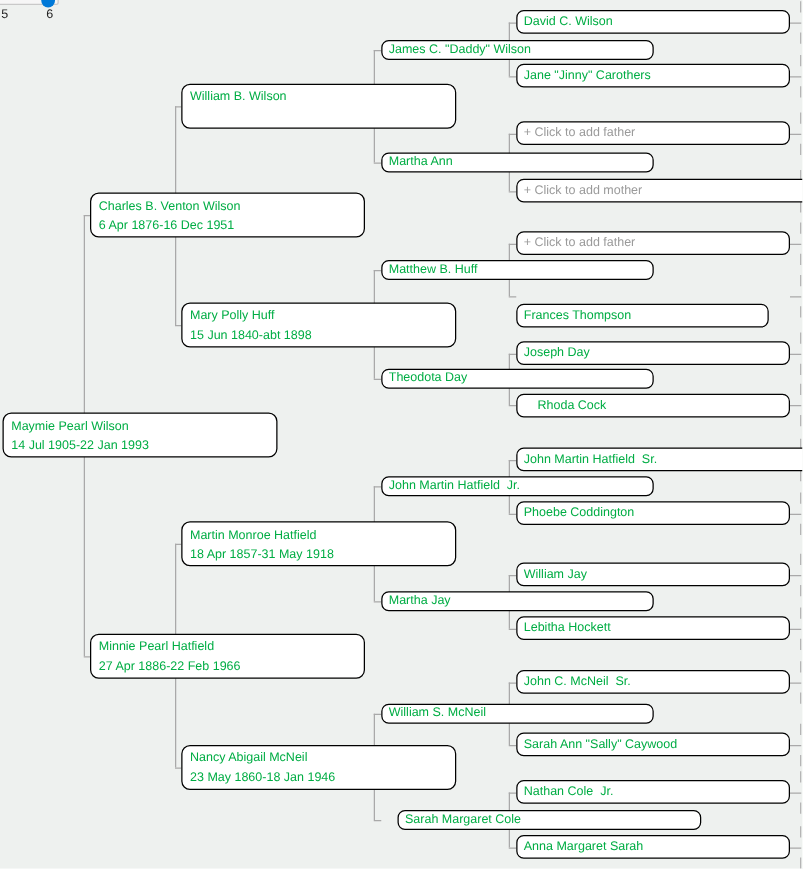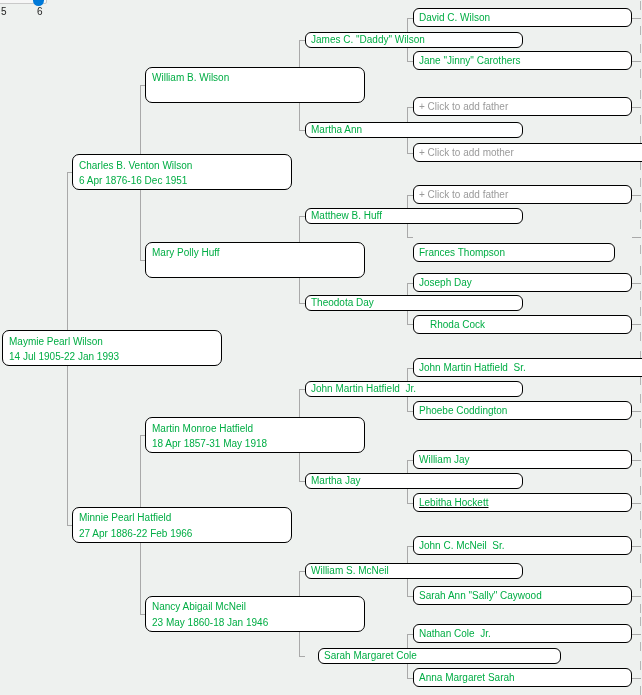--- a/index.html
+++ b/index.html
@@ -148,20 +148,21 @@
       </div>
       <div class="person-box gen2 two-line" style="left: 72px; top: 506.5px; width: 220px; height: 36px;">
         <span class="person-label">Minnie Pearl Hatfield</span>
         <span class="person-label">27 Apr 1886-22 Feb 1966</span>
       </div>
       <div class="person-box gen3 two-line" style="left: 145px; top: 66.5px; width: 220px; height: 36px;">
         <span class="person-label">William B. Wilson</span>
       </div>
       <div class="person-box gen3 two-line" style="left: 145px; top: 241.5px; width: 220px; height: 36px;">
         <span class="person-label">Mary Polly Huff</span>
+        <span class="person-label">15 Jun 1840-abt 1898</span>
       </div>
       <div class="person-box gen3 two-line" style="left: 145px; top: 417px; width: 220px; height: 36px;">
         <span class="person-label">Martin Monroe Hatfield</span>
         <span class="person-label">18 Apr 1857-31 May 1918</span>
       </div>
       <div class="person-box gen3 two-line" style="left: 145px; top: 595.5px; width: 220px; height: 36px;">
         <span class="person-label">Nancy Abigail McNeil</span>
         <span class="person-label">23 May 1860-18 Jan 1946</span>
       </div>
       <div class="person-box gen4" style="left: 305px; top: 31.5px; width: 218px; height: 16px;">
@@ -214,21 +215,21 @@
       </div>
       <div class="person-box gen5" style="left: 413px; top: 358px; width: 256px; height: 19px;">
         <span class="person-label">John Martin Hatfield  Sr.</span>
       </div>
       <div class="person-box gen5" style="left: 413px; top: 401px; width: 219px; height: 19px;">
         <span class="person-label">Phoebe Coddington</span>
       </div>
       <div class="person-box gen5" style="left: 413px; top: 450px; width: 219px; height: 19px;">
         <span class="person-label">William Jay</span>
       </div>
-      <div class="person-box gen5" style="left: 413px; top: 493px; width: 219px; height: 19px; text-decoration: underline;">
+      <div class="person-box gen5" style="left: 413px; top: 493px; width: 219px; height: 19px;">
         <span class="person-label">Lebitha Hockett</span>
       </div>
       <div class="person-box gen5" style="left: 413px; top: 536px; width: 219px; height: 19px;">
         <span class="person-label">John C. McNeil  Sr.</span>
       </div>
       <div class="person-box gen5" style="left: 413px; top: 586px; width: 219px; height: 19px;">
         <span class="person-label">Sarah Ann "Sally" Caywood</span>
       </div>
       <div class="person-box gen5" style="left: 413px; top: 624px; width: 219px; height: 19px;">
         <span class="person-label">Nathan Cole  Jr.</span>

